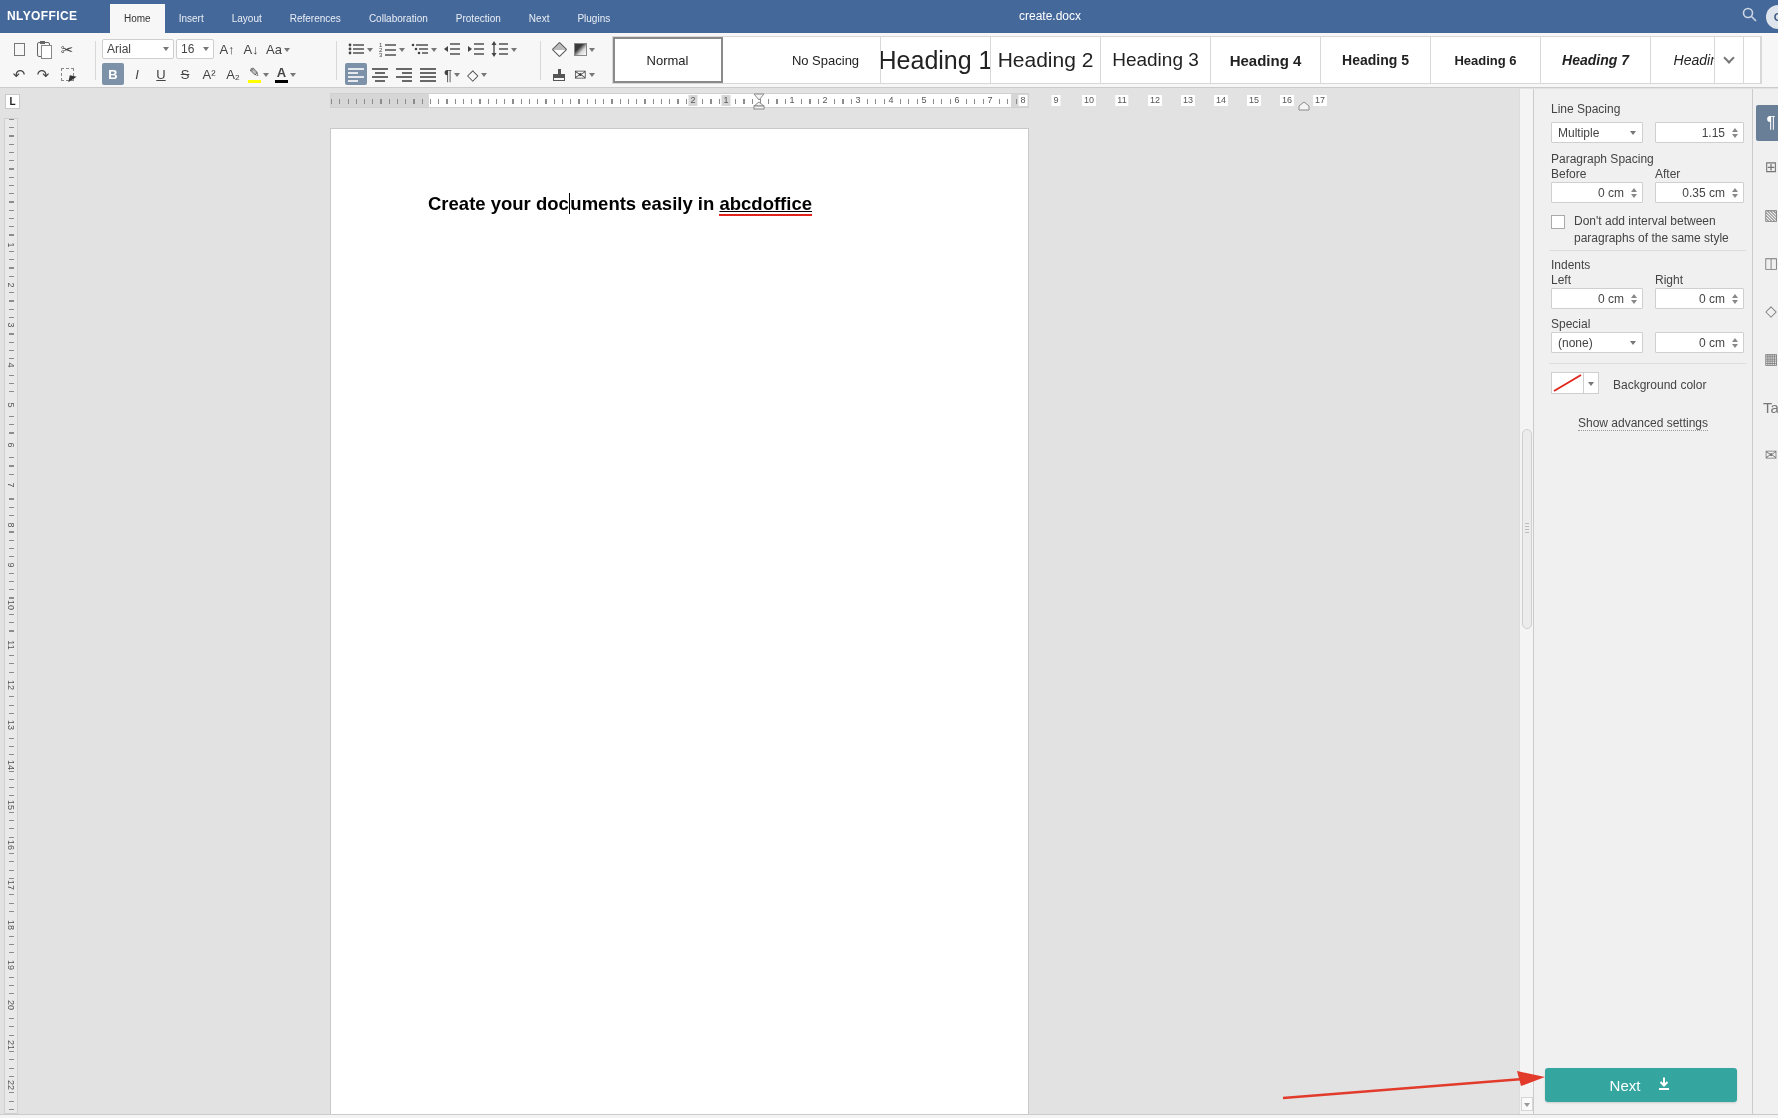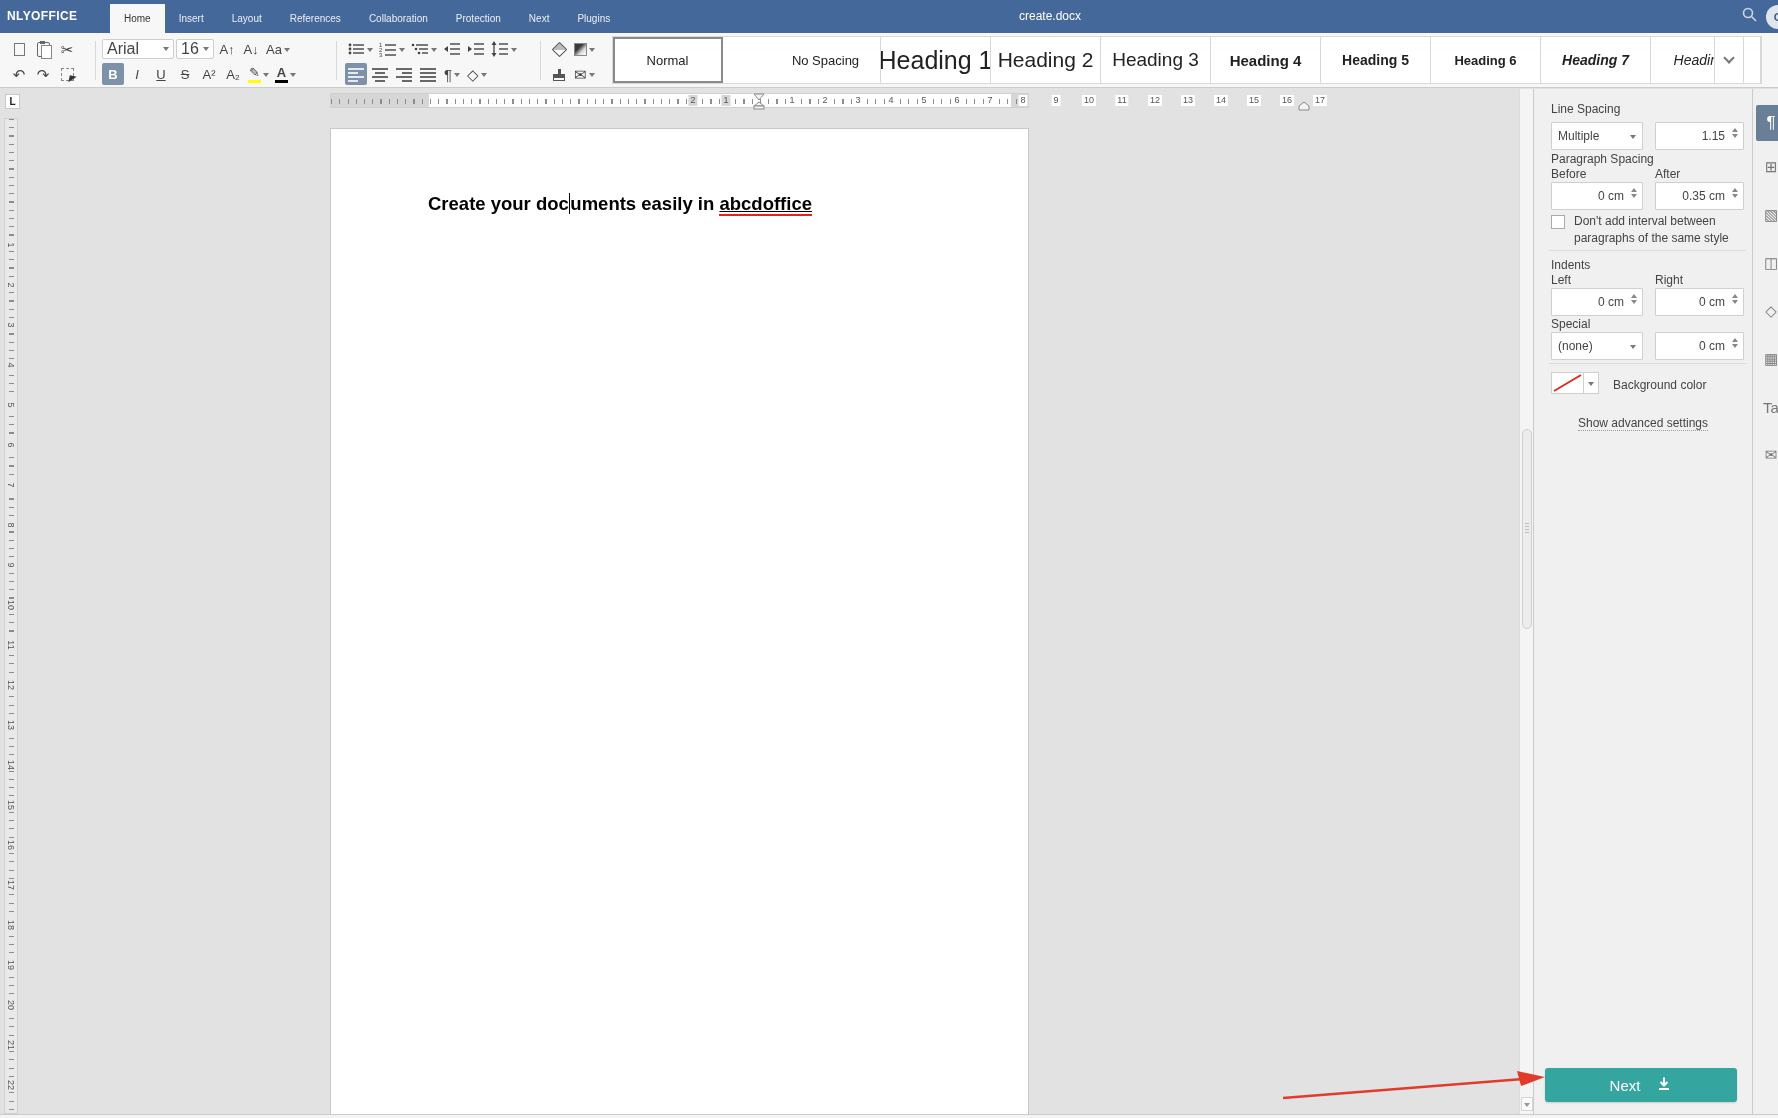--- a/index.html
+++ b/index.html
@@ -24,21 +24,21 @@
   .tsep { position:absolute; top:8px; height:39px; width:1px; background:#d8d8d8; }
   .tgroup { position:absolute; top:0; height:55px; }
   .trow { position:absolute; left:0; display:flex; align-items:center; gap:2px; height:24px; }
   .trow.r1 { top:4px; } .trow.r2 { top:29px; }
   .tbtn { min-width:22px; height:22px; display:flex; align-items:center; justify-content:center; gap:2px;
           font-size:13px; color:#444; border-radius:2px; padding:0 2px; }
   .tbtn.on { background:#7d92a8; color:#fff; }
   .glyph16 { font-size:15px; line-height:1; }
   .chev { width:0; height:0; border:3px solid transparent; border-top:4px solid #777; margin-top:4px; }
   .combo { height:20px; background:#fff; border:1px solid #cfcfcf; border-radius:2px; display:flex; align-items:center;
-           font-size:16px; color:#444; padding:0 4px; justify-content:space-between; }
+           font-size:12px; color:#444; padding:0 4px; justify-content:space-between; }
   .combo .chev { margin-top:2px; }
   .bold-g { font-weight:bold; } .ital-g { font-style:italic; }
   .under-g { text-decoration:underline; } .strike-g { text-decoration:line-through; }
   .colorbar { position:relative; display:inline-flex; flex-direction:column; align-items:center; line-height:1; }
   .colorbar .bar { width:13px; height:3px; margin-top:1px; }
   .ic-copy { position:relative; width:11px; height:13px; border:1.5px solid #777; background:#f7f7f7; }
   .ic-copy::before { content:""; position:absolute; left:2.5px; top:-5px; width:11px; height:13px; border:1.5px solid #999; z-index:-1; }
   .ic-paste { position:relative; width:13px; height:15px; border:1.5px solid #666; border-radius:2px; background:#f7f7f7; }
   .ic-paste::before { content:""; position:absolute; left:2.5px; top:-2px; width:5px; height:3px; background:#666; }
   .ic-paste::after { content:""; position:absolute; left:3px; top:2px; width:9px; height:12px; background:#fff; border:1px solid #888; }
@@ -92,21 +92,21 @@
              background-image:repeating-linear-gradient(to bottom,#bdbdbd 0 1px,transparent 1px 3px); }
   .ds-down { position:absolute; left:1px; bottom:3px; width:12px; height:14px; background:#fafafa; border:1px solid #d6d6d6;
              display:flex; align-items:center; justify-content:center; }
   .tri-down { width:0; height:0; border:3.5px solid transparent; border-top:4.5px solid #999; margin-top:4px; }
 
   
   .rpanel { position:absolute; left:1533px; top:89px; width:219px; bottom:0; background:#f0f0f0; border-left:1px solid #cbcbcb; font-size:12px; }
   .rp { position:absolute; left:17px; width:193px; }
   .rp-title { font-weight:normal; color:#444; font-size:12px; }
   .rp-label { color:#444; font-size:12px; }
-  .field { position:absolute; height:28px; background:#fff; border:1px solid #cfcfcf; border-radius:1px; display:flex; align-items:center; font-size:12px; color:#444; }
+  .field { position:absolute; height:21px; background:#fff; border:1px solid #cfcfcf; border-radius:1px; display:flex; align-items:center; font-size:12px; color:#444; }
   .field.spin { justify-content:flex-end; padding-right:18px; }
   .field.sel { justify-content:space-between; padding:0 6px; }
   .spinner { position:absolute; right:3px; top:2px; width:10px; display:flex; flex-direction:column; align-items:center; gap:2px; }
   .sp-up { width:0; height:0; border:3px solid transparent; border-bottom:4px solid #888; }
   .sp-dn { width:0; height:0; border:3px solid transparent; border-top:4px solid #888; }
   .rp-div { position:absolute; left:15px; width:197px; height:1px; background:#dddddd; }
   .cbx { position:absolute; width:14px; height:14px; background:#fff; border:1px solid #aaa; }
   .cbx-label { position:absolute; line-height:1.4; color:#444; }
   .swatch { position:absolute; width:48px; height:22px; background:#fff; border:1px solid #cfcfcf; display:flex; }
   .swatch .sw { flex:1; position:relative; background:#fff; }

